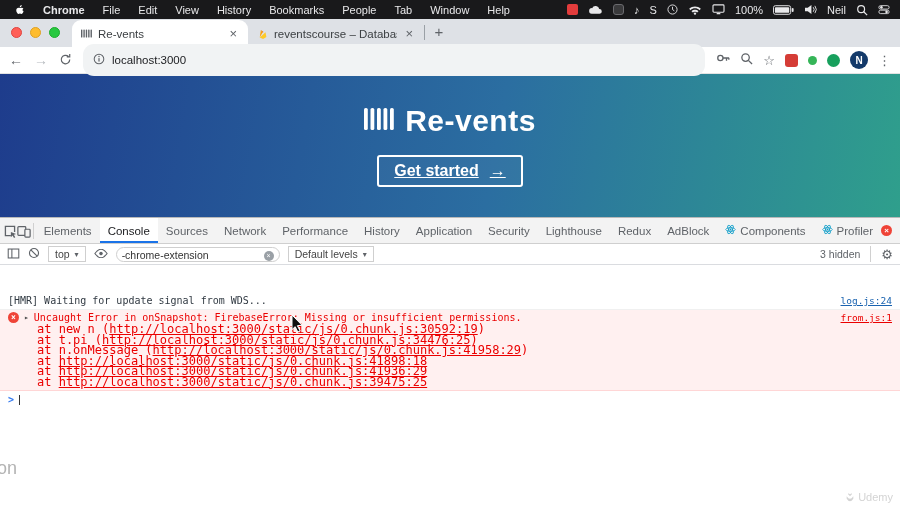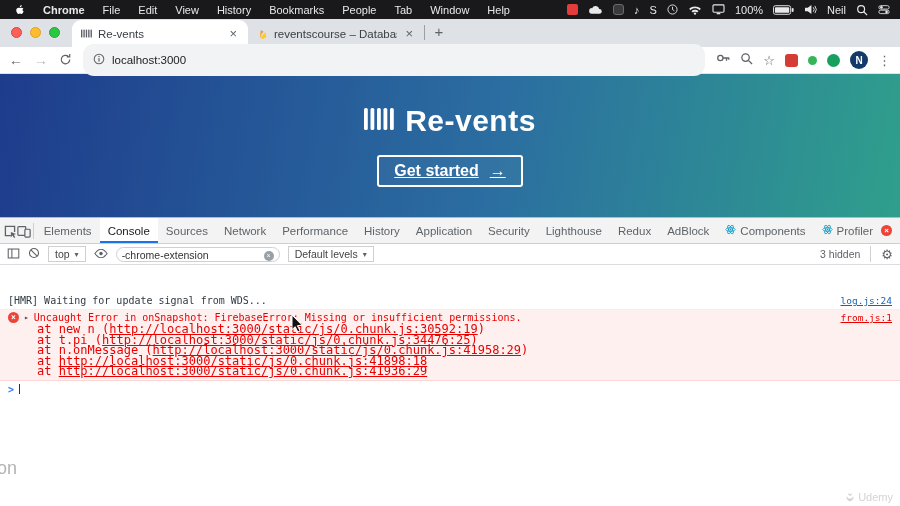--- a/index.html
+++ b/index.html
@@ -386,20 +386,21 @@
           <span class="error-caret">▸</span>
           <span>Uncaught Error in onSnapshot: FirebaseError: Missing or insufficient permissions.</span>
           <a class="error-src">from.js:1</a>
         </div>
         <div id="stack-lines">
             <div class="stack-line"><span>at new n (</span><a class="lnk">http://localhost:3000/static/js/0.chunk.js:30592:19</a><span>)</span></div>
             <div class="stack-line"><span>at t.pi (</span><a class="lnk">http://localhost:3000/static/js/0.chunk.js:34476:25</a><span>)</span></div>
             <div class="stack-line"><span>at n.onMessage (</span><a class="lnk">http://localhost:3000/static/js/0.chunk.js:41958:29</a><span>)</span></div>
             <div class="stack-line"><span>at </span><a class="lnk">http://localhost:3000/static/js/0.chunk.js:41898:18</a></div>
             <div class="stack-line"><span>at </span><a class="lnk">http://localhost:3000/static/js/0.chunk.js:41936:29</a></div>
+            <div class="stack-line"><span>at </span><a class="lnk">http://localhost:3000/static/js/0.chunk.js:39475:25</a></div>
           </div>
       </div>
       <div class="prompt-row">
         <span class="prompt-chevron">&gt;</span>
         <span class="caret-line"></span>
       </div>
     </div>
   </div>
 
   <div class="wm-left">on</div>

